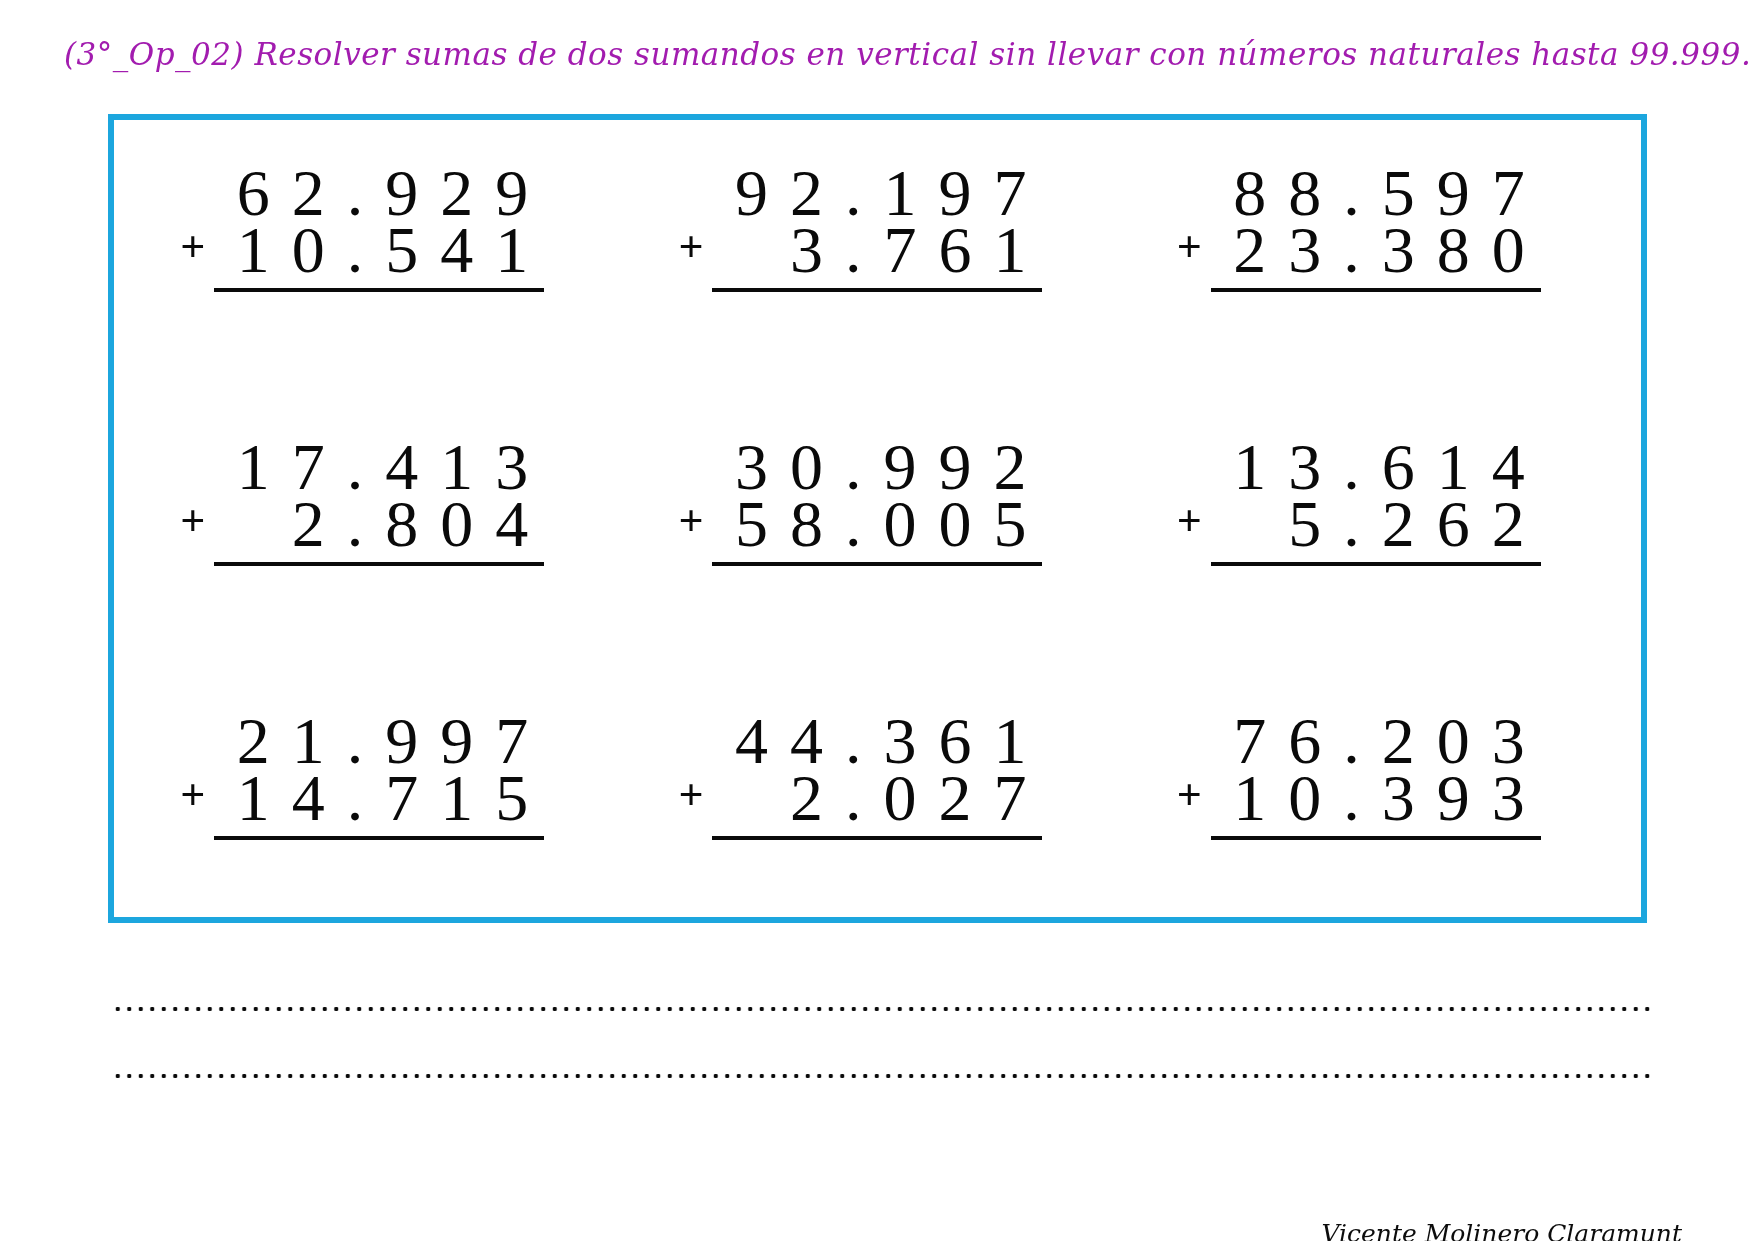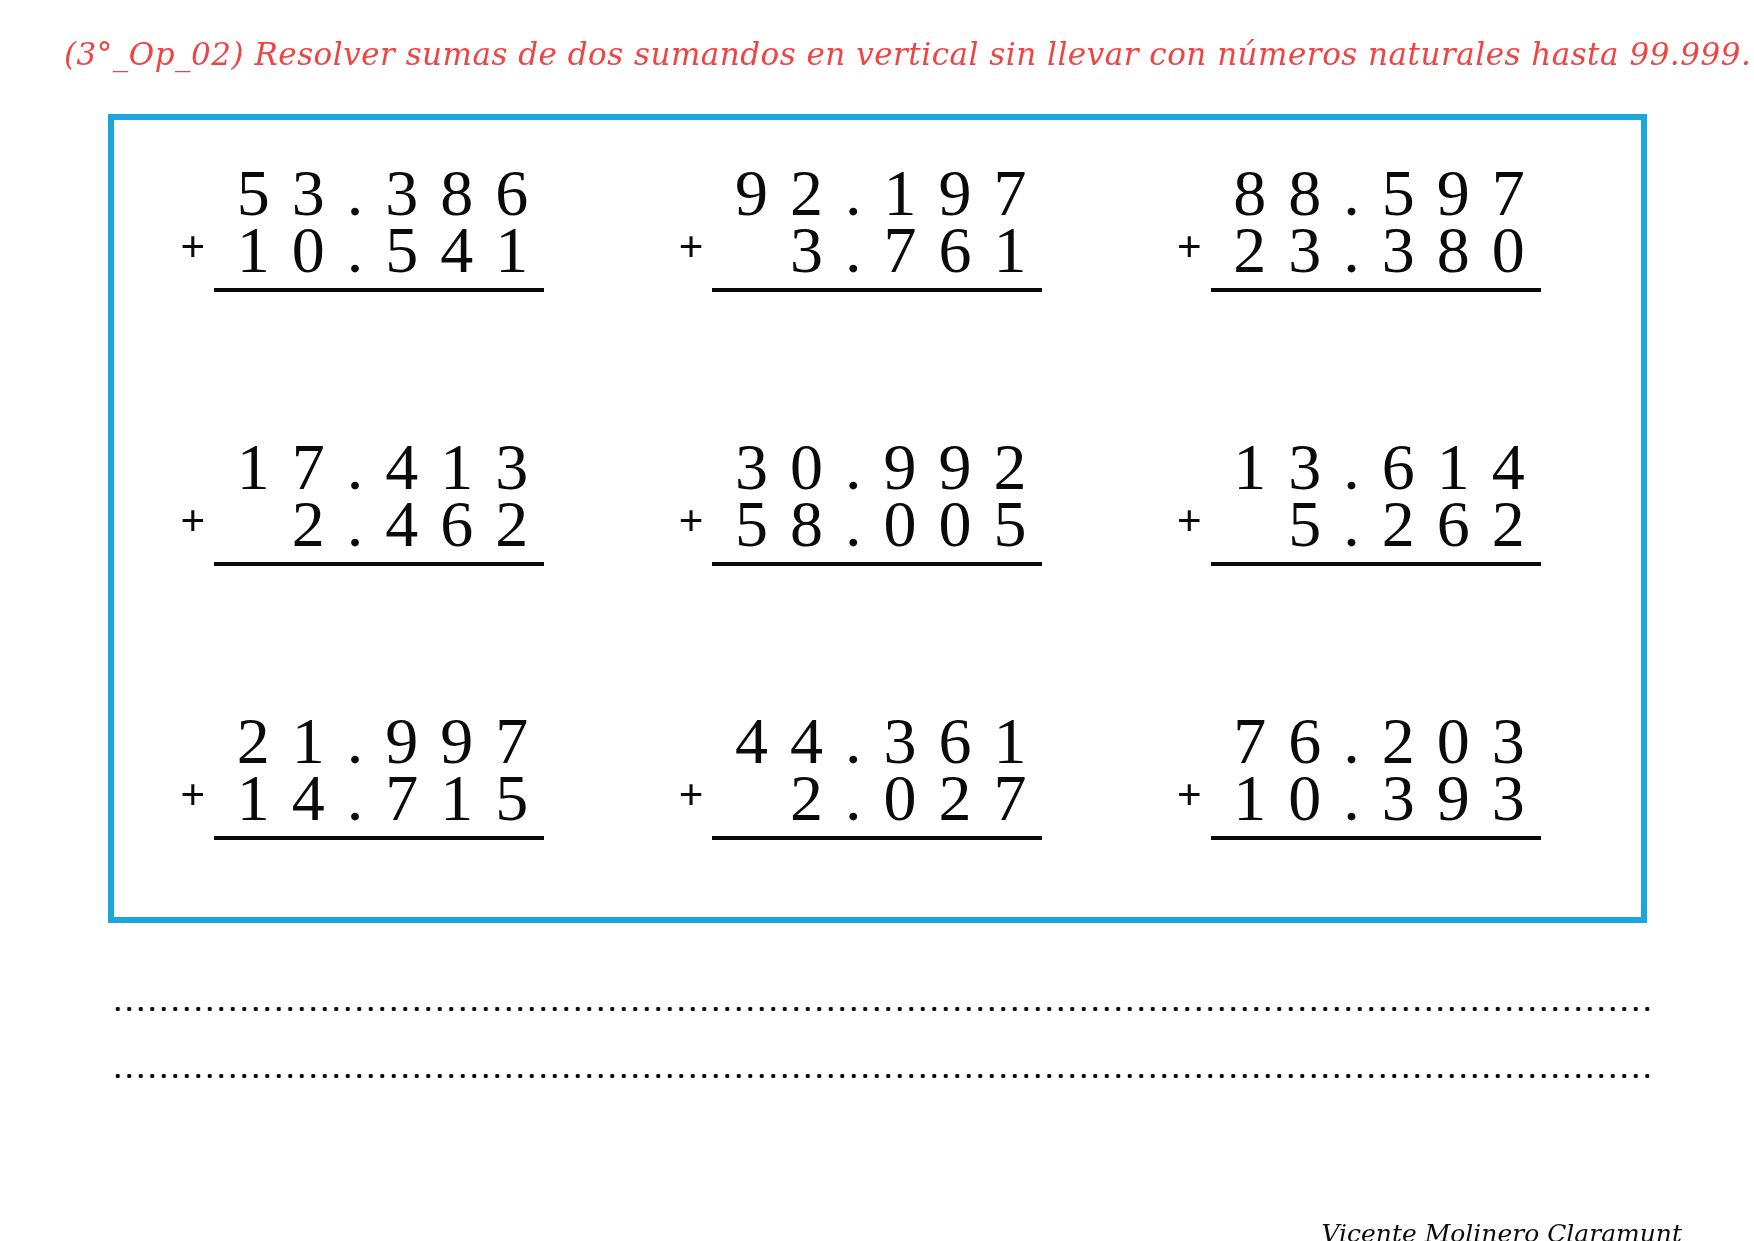--- a/index.html
+++ b/index.html
@@ -15,21 +15,21 @@
   }
   .title {
     position: absolute;
     left: 64px;
     top: 36px;
     font-family: "DejaVu Serif", serif;
     font-style: italic;
     font-size: 31px;
     letter-spacing: 0.5px;
     white-space: nowrap;
-    color: #ef4444;
+    color: #a21caf;
   }
   .problems-box {
     position: absolute;
     left: 108px;
     top: 114px;
     width: 1539px;
     height: 809px;
     border: 6px solid #1ca6de;
     background: #ffffff;
   }
@@ -94,24 +94,24 @@
 </head>
 <body>
 
 <div class="page">
 
   <div class="title">(3°_Op_02) Resolver sumas de dos sumandos en vertical sin llevar con números naturales hasta 99.999.</div>
 
   <div class="problems-box">
     <div class="problems-grid">
 
-    <div class="problem"><div class="col"><span class="plus">+</span><span class="num">53.386</span><span class="num">10.541</span></div></div>
+    <div class="problem"><div class="col"><span class="plus">+</span><span class="num">62.929</span><span class="num">10.541</span></div></div>
         <div class="problem"><div class="col"><span class="plus">+</span><span class="num">92.197</span><span class="num">3.761</span></div></div>
         <div class="problem"><div class="col"><span class="plus">+</span><span class="num">88.597</span><span class="num">23.380</span></div></div>
-        <div class="problem"><div class="col"><span class="plus">+</span><span class="num">17.413</span><span class="num">2.462</span></div></div>
+        <div class="problem"><div class="col"><span class="plus">+</span><span class="num">17.413</span><span class="num">2.804</span></div></div>
         <div class="problem"><div class="col"><span class="plus">+</span><span class="num">30.992</span><span class="num">58.005</span></div></div>
         <div class="problem"><div class="col"><span class="plus">+</span><span class="num">13.614</span><span class="num">5.262</span></div></div>
         <div class="problem"><div class="col"><span class="plus">+</span><span class="num">21.997</span><span class="num">14.715</span></div></div>
         <div class="problem"><div class="col"><span class="plus">+</span><span class="num">44.361</span><span class="num">2.027</span></div></div>
         <div class="problem"><div class="col"><span class="plus">+</span><span class="num">76.203</span><span class="num">10.393</span></div></div>
       </div>
   </div>
 
   <div class="dotline dotline-1"></div>
   <div class="dotline dotline-2"></div>

